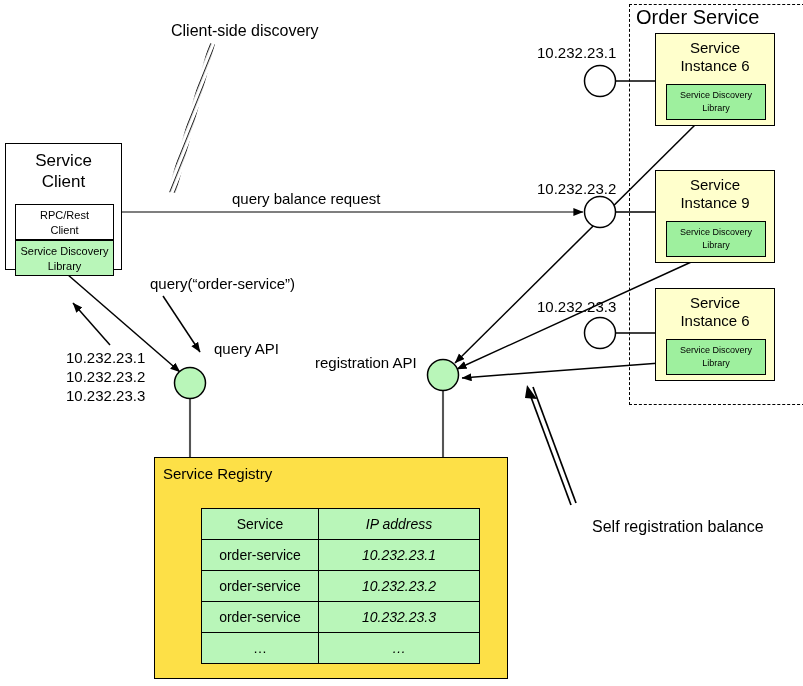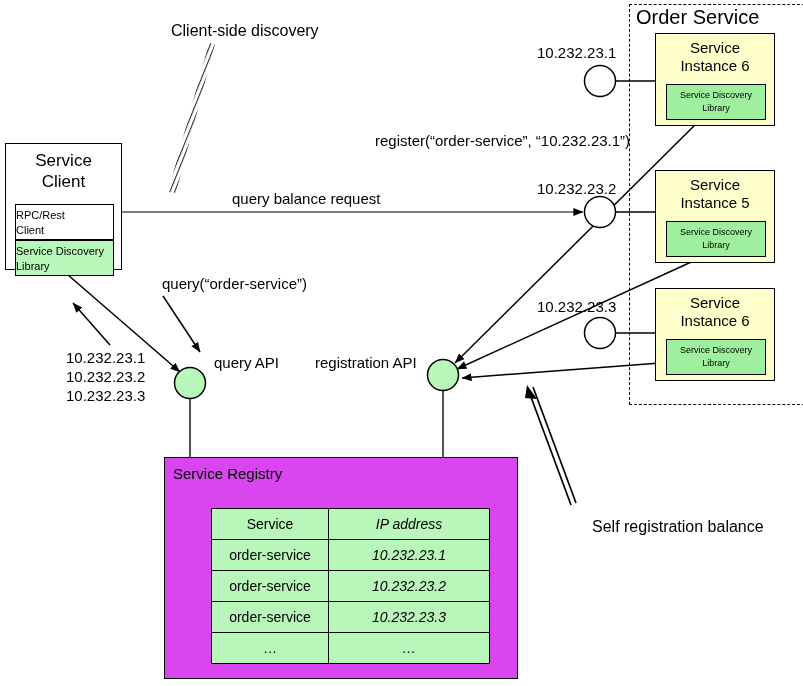--- a/index.html
+++ b/index.html
@@ -6,43 +6,43 @@
   body{width:803px;height:686px;position:relative;overflow:hidden;
        font-family:"Liberation Sans","DejaVu Sans",sans-serif;color:#000;}
   .canvas{position:absolute;left:0;top:0;width:803px;height:686px;}
   svg.layer{position:absolute;left:0;top:0;width:803px;height:686px;pointer-events:none;}
 
   .box{position:absolute;box-sizing:border-box;border:1.6px solid #000;}
   .client-box{left:5px;top:143px;width:117px;height:127px;background:#ffffff;}
   .client-title{position:absolute;left:0;top:6px;width:100%;text-align:center;
      font-size:17px;line-height:21px;}
   .inner-box{position:absolute;box-sizing:border-box;border:1.4px solid #000;
-     }
+     text-align:center;}
   .rpc-box{left:9px;top:60px;width:99px;height:36px;background:#ffffff;
      font-size:11px;line-height:15px;padding-top:3px;}
   .sdl-client{left:9px;top:96px;width:99px;height:36px;background:#b9f6b9;
      font-size:11px;line-height:15px;padding-top:3px;}
 
   .inst{position:absolute;box-sizing:border-box;border:1.7px solid #000;
      background:#ffffcc;}
   .inst1{left:655px;top:33px;width:120px;height:93px;}
   .inst2{left:655px;top:170px;width:120px;height:93px;}
   .inst3{left:655px;top:288px;width:120px;height:93px;}
   .inst-title{position:absolute;left:0;top:5px;width:100%;text-align:center;
      font-size:15px;line-height:18px;}
   .inst-sdl{position:absolute;left:10px;top:50px;width:100px;height:36px;
      box-sizing:border-box;border:1.4px solid #000;background:#9ef09e;
      text-align:center;font-size:9px;line-height:13px;padding-top:4px;}
 
   .order-svc{position:absolute;left:629px;top:4px;width:176px;height:401px;
      box-sizing:border-box;border:1.7px dashed #000;background:transparent;}
   .order-svc-label{position:absolute;left:636px;top:6px;font-size:20px;}
 
-  .registry{position:absolute;left:164px;top:457px;width:354px;height:222px;
-     box-sizing:border-box;border:1.6px solid #000;background:#d946ef;}
+  .registry{position:absolute;left:154px;top:457px;width:354px;height:222px;
+     box-sizing:border-box;border:1.6px solid #000;background:#fde047;}
   .registry-label{position:absolute;left:8px;top:7px;font-size:15px;}
 
   table.reg-table{position:absolute;left:46px;top:50px;border-collapse:collapse;
      font-size:14px;}
   table.reg-table td,table.reg-table th{border:1.3px solid #000;background:#b9f6b9;
      text-align:center;font-weight:normal;height:30px;padding:0 6px;}
   table.reg-table th:first-child,table.reg-table td:first-child{width:104px;}
   table.reg-table th:last-child,table.reg-table td:last-child{width:148px;font-style:italic;}
 
   .lbl{position:absolute;white-space:nowrap;font-size:15px;line-height:17px;}
@@ -137,21 +137,21 @@
     <div class="inst-sdl">
       <div>Service Discovery</div>
       <div>Library</div>
     </div>
   </div>
   <div class="lbl lbl-15" style="left:537px;top:44px;">10.232.23.1</div>
 
   <div class="inst inst2">
     <div class="inst-title">
       <div>Service</div>
-      <div>Instance 5</div>
+      <div>Instance 9</div>
     </div>
     <div class="inst-sdl">
       <div>Service Discovery</div>
       <div>Library</div>
     </div>
   </div>
   <div class="lbl lbl-15" style="left:537px;top:180px;">10.232.23.2</div>
 
   <div class="inst inst3">
     <div class="inst-title">
@@ -160,25 +160,24 @@
     </div>
     <div class="inst-sdl">
       <div>Service Discovery</div>
       <div>Library</div>
     </div>
   </div>
   <div class="lbl lbl-15" style="left:537px;top:298px;">10.232.23.3</div>
 
   <div class="lbl lbl-15" style="left:232px;top:190px;">query balance request</div>
 
-  <div class="lbl lbl-15" style="left:375px;top:132px;">register(“order-service”, “10.232.23.1”)</div>
-
-  <div class="lbl lbl-15" style="left:162px;top:275px;">query(“order-service”)</div>
-
-  <div class="lbl lbl-15" style="left:214px;top:354px;">query API</div>
+
+  <div class="lbl lbl-15" style="left:150px;top:275px;">query(“order-service”)</div>
+
+  <div class="lbl lbl-15" style="left:214px;top:340px;">query API</div>
 
   <div class="lbl lbl-15" style="left:315px;top:354px;">registration API</div>
 
   <div class="ip-stack">
     <div>10.232.23.1</div>
     <div>10.232.23.2</div>
     <div>10.232.23.3</div>
   </div>
 
   <div class="registry">

